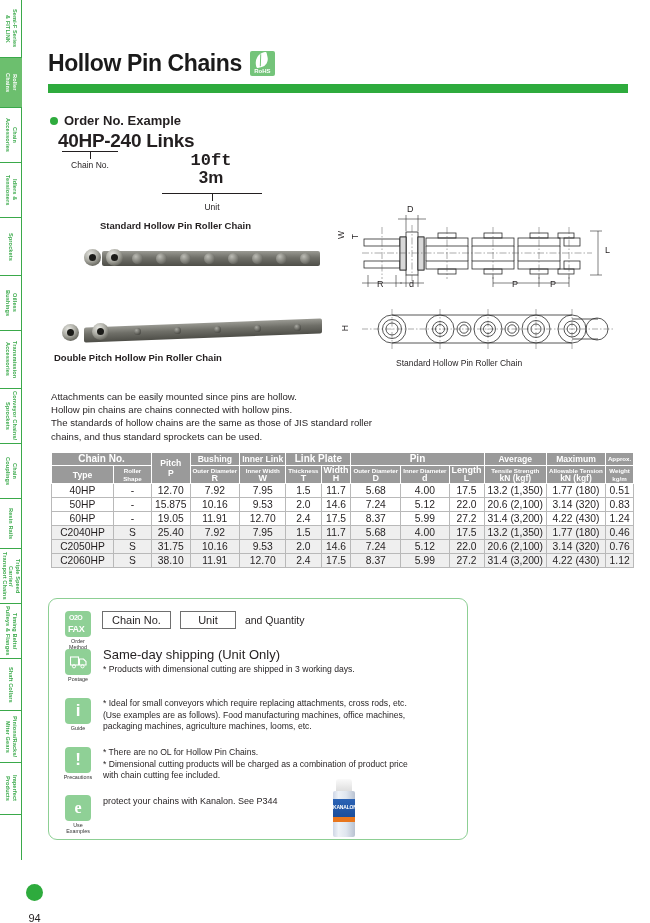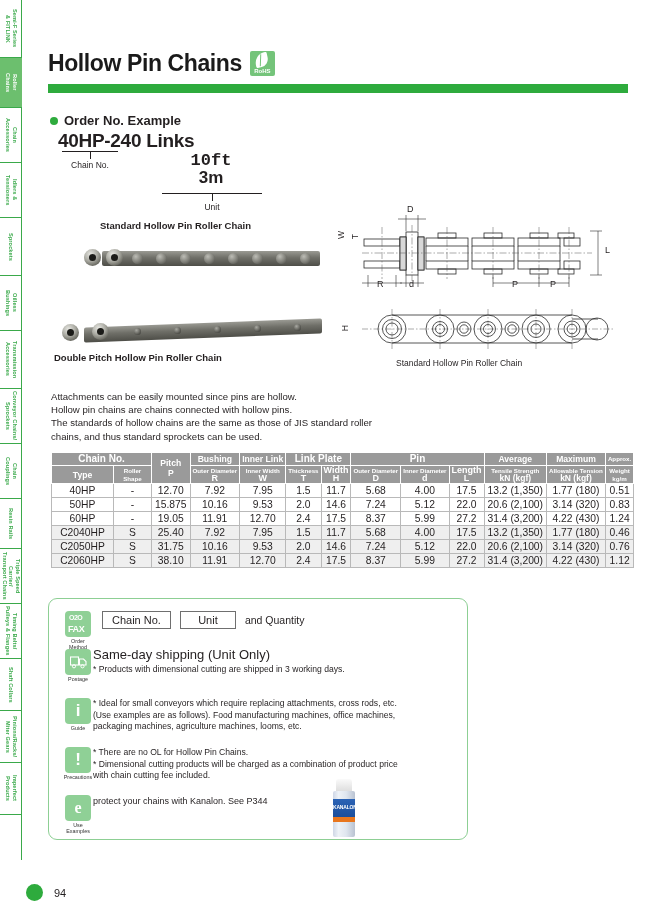--- a/index.html
+++ b/index.html
@@ -192,41 +192,41 @@
   .row-order { position: absolute; left: 14px; top: 12px; display: flex; align-items: flex-start; gap: 9px; }
   .fax-icon { width: 26px; height: 26px; border-radius: 4px; background: #8fd096; position: relative; }
   .fax-icon .ring { position: absolute; top: 3px; left: 4px; font-size: 7px; color: #fff; font-weight: bold; letter-spacing: -0.5px;}
   .fax-icon .fax { position: absolute; bottom: 3px; left: 3px; font-size: 9px; color: #fff; font-weight: bold; letter-spacing: -0.4px;}
   .boxfield {
     border: 1px solid #6f6f6f; padding: 2px 9px; font-size: 11px;
     background: #fff; min-width: 56px; text-align: center;
   }
   .row-order .tail { font-size: 10.5px; padding-top: 3px; }
 
-  .row-block { position: absolute; display: flex; }
+  .row-block { position: absolute; display: flex; gap: 10px; }
   .block-text { font-size: 8.6px; line-height: 11.6px; }
   .block-title { font-size: 13px; margin-bottom: 3px; }
   .icon-col { width: 30px; display: flex; flex-direction: column; align-items: center; }
 
   #kanalon-can {
     position: absolute; left: 333px; top: 779px; width: 22px; height: 58px;
   }
   .can-cap { position: absolute; left: 3px; top: 0; width: 16px; height: 13px;
     background: linear-gradient(180deg,#fafafa,#dcdcdc); border-radius: 3px 3px 1px 1px; }
   .can-body { position: absolute; left: 0; top: 12px; width: 22px; height: 46px;
     background: linear-gradient(90deg,#cfd7e6 0%,#eef2f7 25%,#dfe6ef 60%,#b9c2d1 100%);
     border-radius: 2px; overflow: hidden; }
   .can-band-blue { position: absolute; left: 0; top: 8px; width: 22px; height: 18px;
     background: linear-gradient(180deg,#2b63b5,#1b4e9c); }
   .can-band-orange { position: absolute; left: 0; top: 26px; width: 22px; height: 5px; background: #e8761e; }
   .can-txt { position: absolute; left: 0; top: 13px; width: 22px; text-align: center;
     font-size: 5px; color: #fff; font-weight: bold; letter-spacing: -0.2px; }
 
   
-  #footer { position: absolute; left: 26px; top: 884px; display: flex; align-items: center; gap: 11px; }
+  #footer { position: absolute; left: 26px; top: 884px; display: flex; align-items: center; gap: 11px; flex-direction: column; }
   #footer .dot { width: 17px; height: 17px; border-radius: 50%; background: #2eab3d; }
   #footer .pg { font-size: 11px; }
 </style>
 </head>
 <body>
 
 <div id="page">
 
   <div id="sidebar">
       <div class="side-tab" style="height: 58px;">

